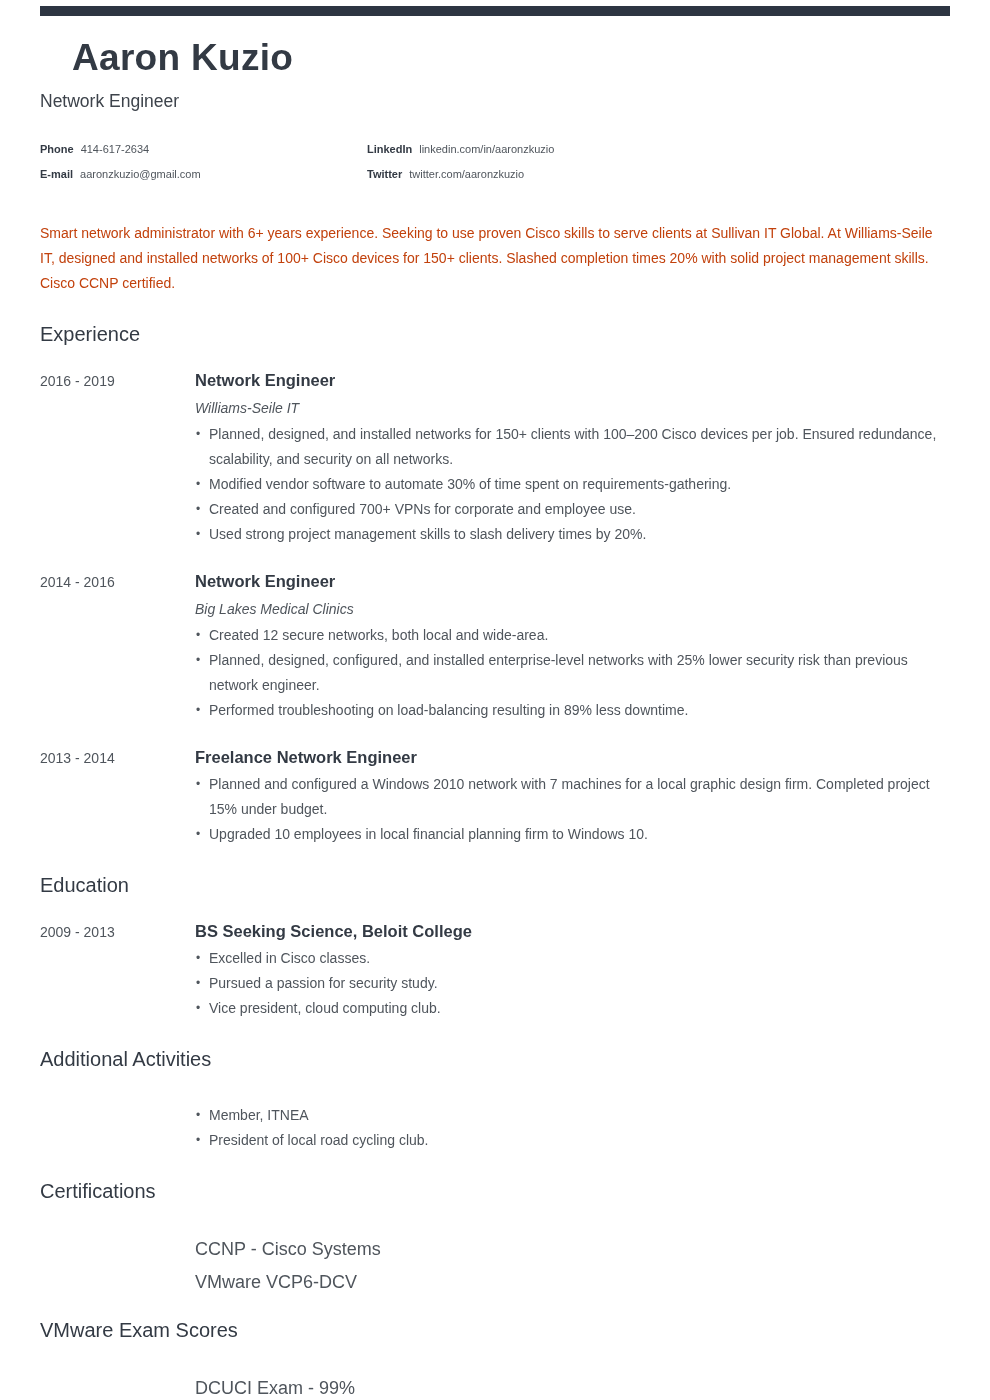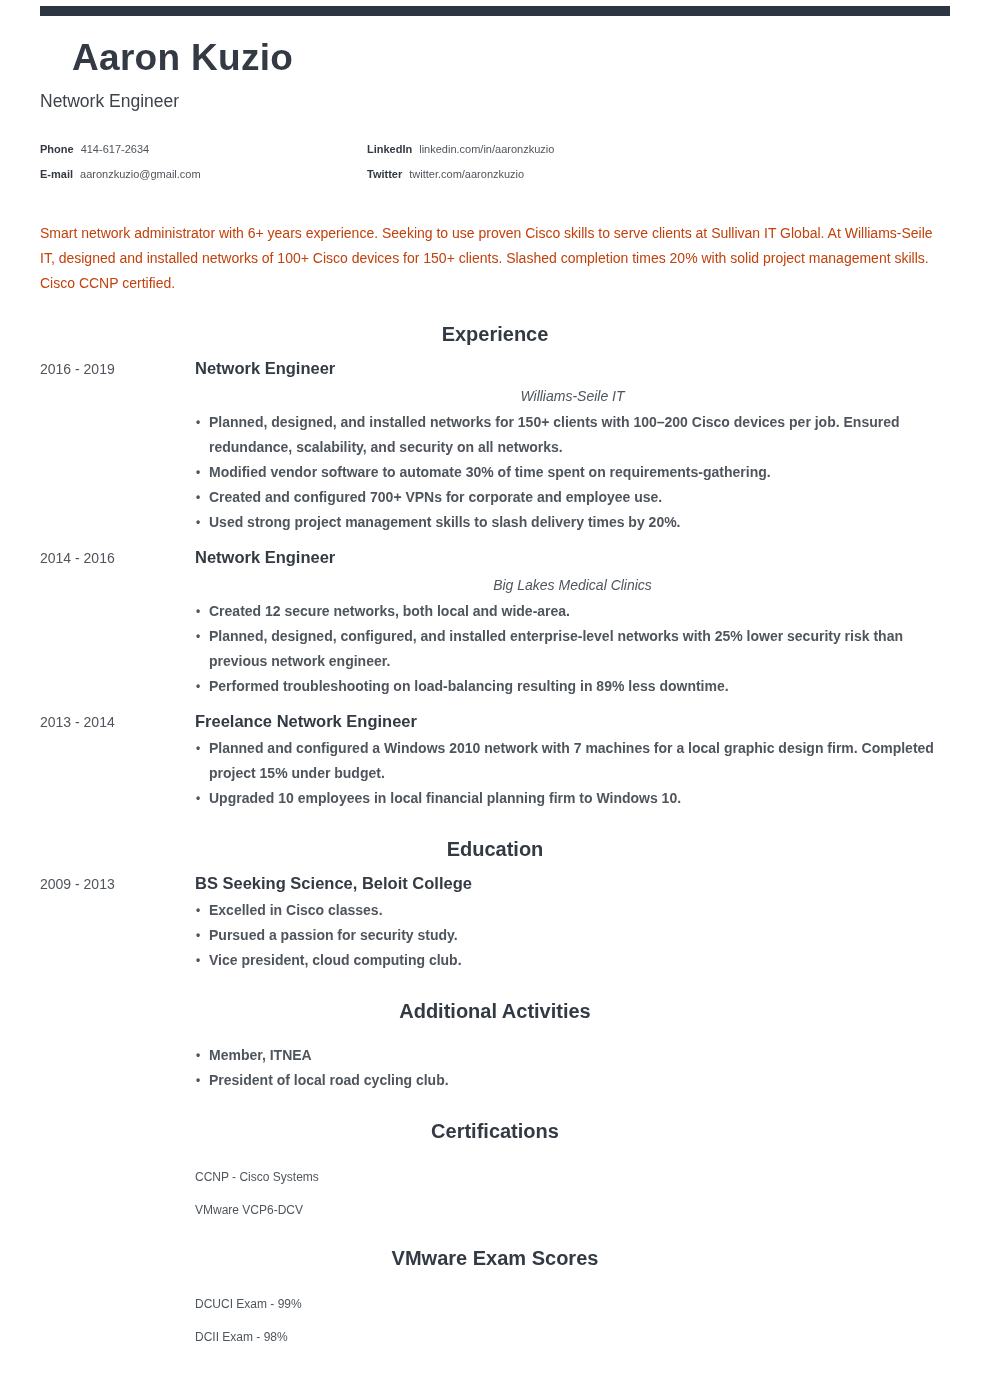--- a/index.html
+++ b/index.html
@@ -57,74 +57,71 @@
   .summary {
     margin-top: 38px;
     font-size: 14px;
     line-height: 25px;
     color: #c2410c;
     max-width: 910px;
   }
   .section-heading {
     margin-top: 26px;
     font-size: 20px;
-    font-weight: bold;
+    font-weight: normal;
     color: #333a44;
     line-height: 24px;
-    text-align: center;
   }
   .entry {
     display: grid;
     grid-template-columns: 155px 1fr;
-    margin-top: 12px;
+    margin-top: 24px;
   }
   .entry-dates {
     font-size: 14px;
     color: #4f555c;
     line-height: 20px;
     padding-top: 1px;
   }
   .entry-body { min-width: 0; }
   .entry-title {
     font-size: 16.5px;
     font-weight: bold;
     color: #333a44;
     line-height: 20px;
   }
   .entry-company {
     margin-top: 9px;
     font-size: 14px;
     font-style: italic;
     color: #4f555c;
     line-height: 18px;
-    text-align: center;
   }
   ul.bullets {
     list-style: none;
     margin-top: 5px;
-    font-weight: bold;
   }
   ul.bullets li {
     position: relative;
     padding-left: 14px;
     font-size: 14px;
     line-height: 25px;
     color: #4f555c;
   }
   ul.bullets li::before {
     content: "\2022";
     position: absolute;
     left: 1px;
     top: 0;
     font-size: 12px;
     color: #4f555c;
   }
   ul.bullets.no-dates { margin-top: 8px; }
   .plain-item {
-    font-size: 12px;
+    font-size: 18px;
     line-height: 20px;
     color: #4f555c;
     margin-top: 13px;
   }
   .plain-item:first-child { margin-top: 12px; }
 </style>
 </head>
 <body>
 
 <div class="page">

